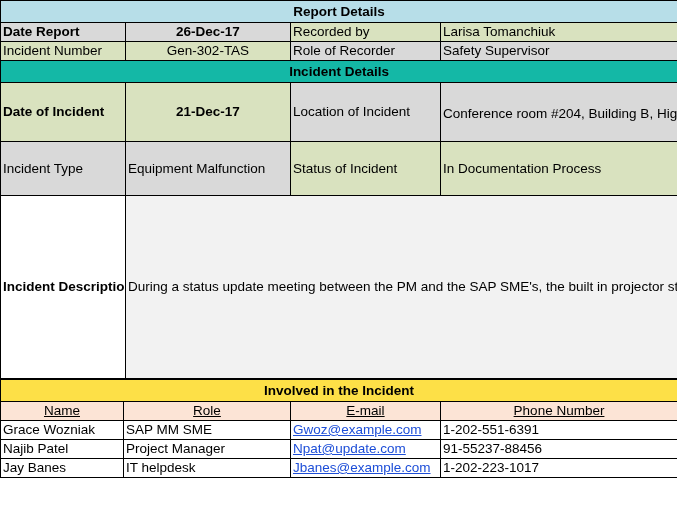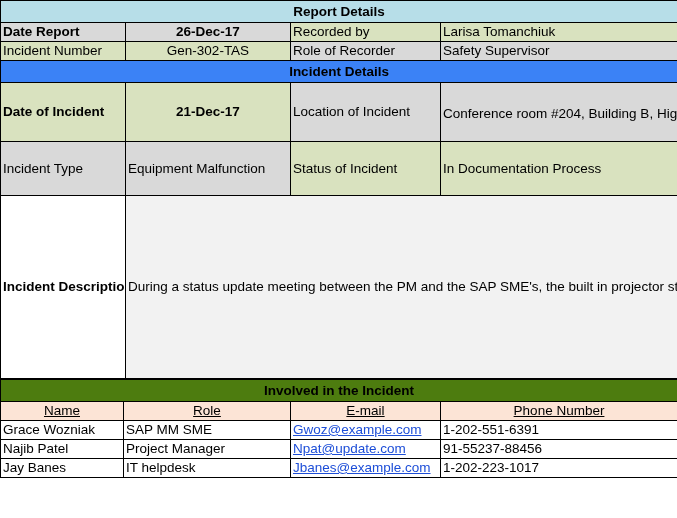--- a/index.html
+++ b/index.html
@@ -34,22 +34,22 @@
     white-space: nowrap;
   }
   
   .banner {
     text-align: center;
     font-weight: bold;
     font-size: 14.5px;
     height: 19px;
   }
   .banner-report { background: #b7dee8; }
-  .banner-incident { background: #3b82f6; }
-  .banner-involved { background: #4d7c0f; }
+  .banner-incident { background: #14b8a6; }
+  .banner-involved { background: #fde047; }
 
   
   .fill-gray  { background: #d9d9d9; }
   .fill-green { background: #d9e2bf; }
   .fill-white { background: #ffffff; }
   .fill-desc  { background: #f2f2f2; }
   .fill-peach { background: #fce4d6; }
 
   .b { font-weight: bold; }
   .ctr { text-align: center; }

